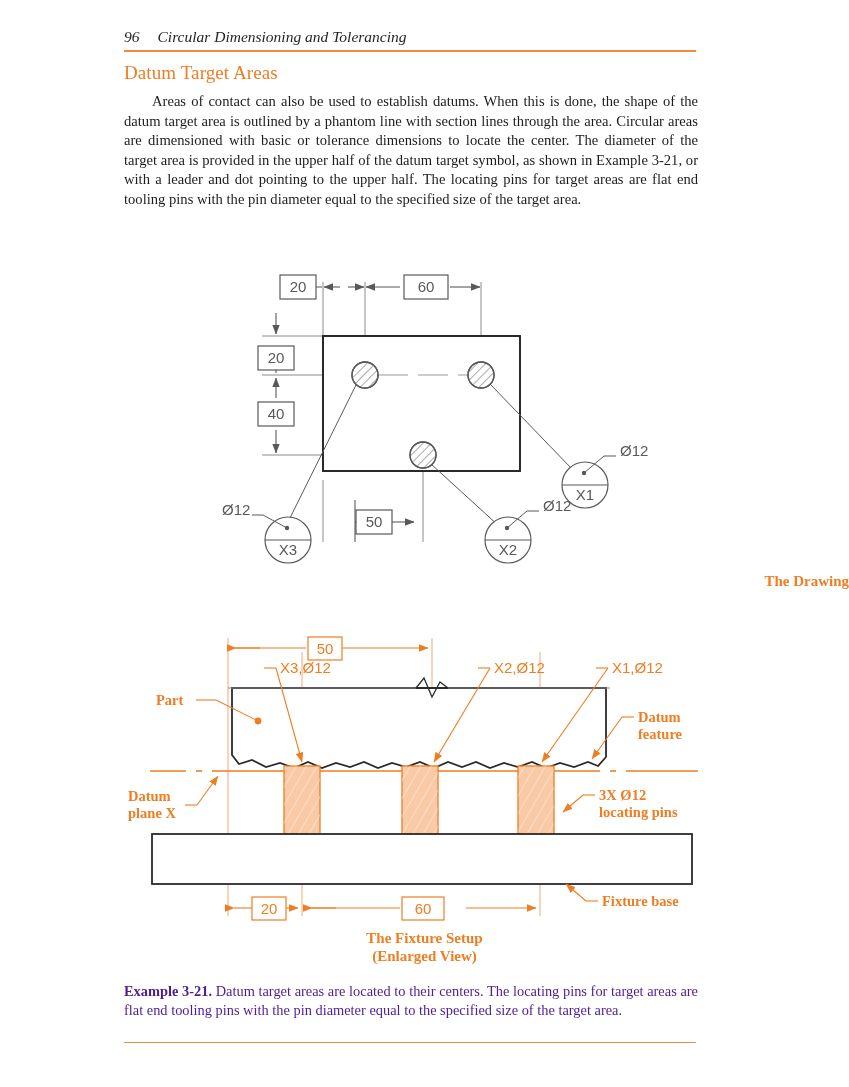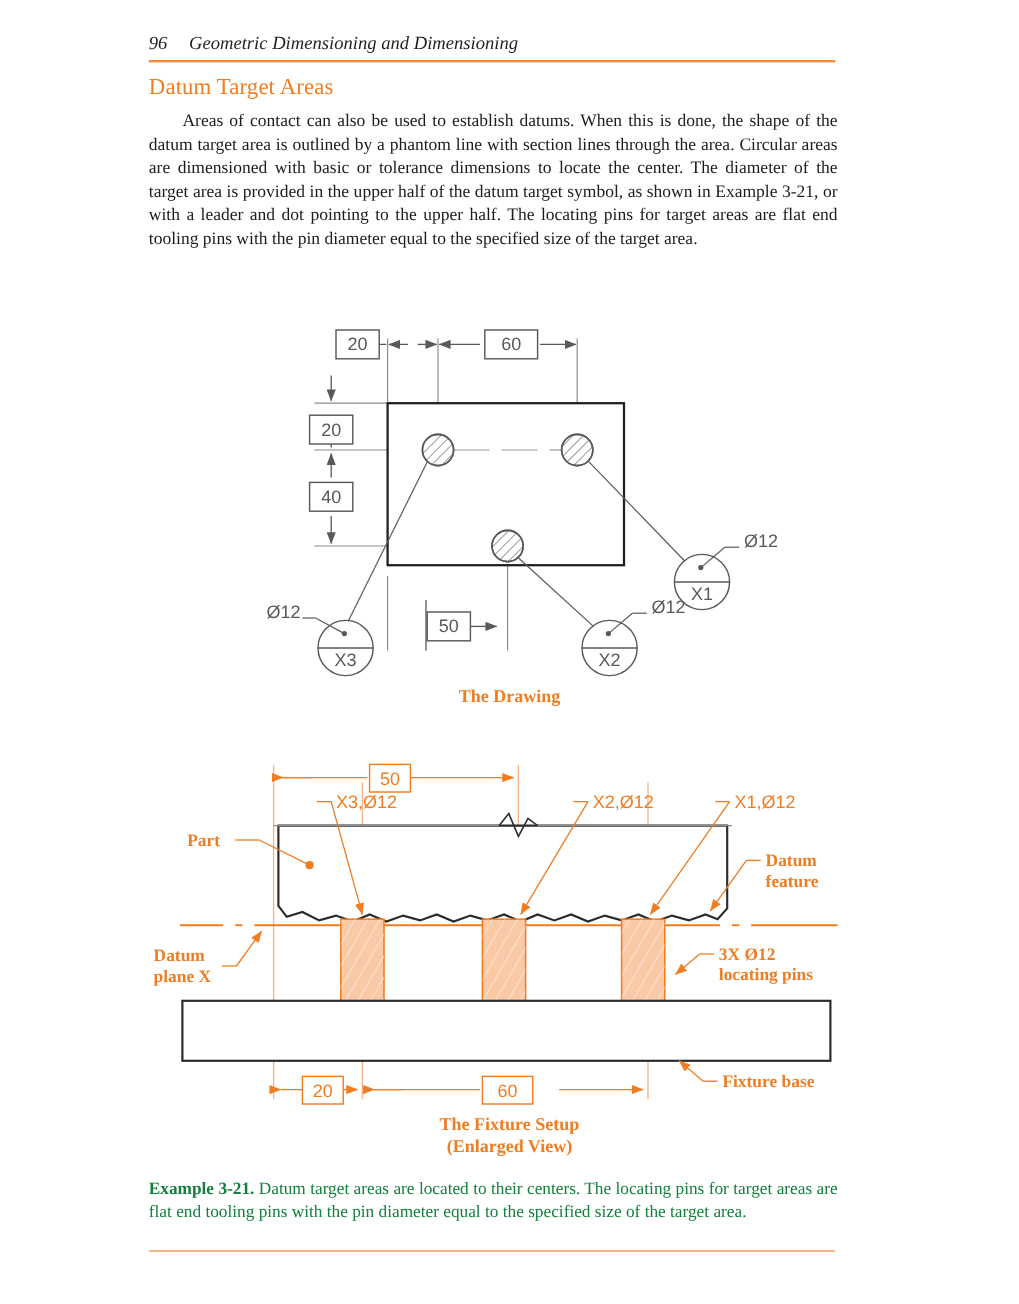--- a/index.html
+++ b/index.html
@@ -71,33 +71,33 @@
   
   .fig-caption {
     position: absolute;
     text-align: center;
     color: #ef7d22;
     font-weight: bold;
     font-size: 15px;
     line-height: 18px;
     white-space: pre-line;
   }
-  #caption-drawing { left: 0; top: 572px; width: 849px; }
+  #caption-drawing { left: 0; top: 572px; width: 849px; text-align: right; }
   #caption-fixture { left: 0; top: 929px; width: 849px; }
 
   
   #example-caption {
     position: absolute;
     left: 124px;
     top: 982px;
     width: 574px;
     font-size: 14.4px;
     line-height: 19px;
     text-align: justify;
-    color: #15803d;
+    color: #4c1d95;
   }
   #example-caption b { font-weight: bold; }
   #foot-rule {
     position: absolute;
     left: 124px;
     top: 1042px;
     width: 572px;
     height: 1.4px;
     background: #f08a3c;
   }
@@ -126,21 +126,21 @@
     font-weight: bold;
     font-size: 14.5px;
   }
 </style>
 </head>
 <body>
 
 <div class="page">
 
   <div id="running-head">
-    <span class="folio">96</span><span>Geometric Dimensioning and Dimensioning</span>
+    <span class="folio">96</span><span>Circular Dimensioning and Tolerancing</span>
   </div>
   <div id="head-rule"></div>
 
   <div id="section-title">Datum Target Areas</div>
 
   <div id="body-copy"><span>Areas of contact can also be used to establish datums. When this is done, the shape of the datum target area is outlined by a phantom line with section lines through the area. Circular areas are dimensioned with basic or tolerance dimensions to locate the center. The diameter of the target area is provided in the upper half of the datum target symbol, as shown in </span><b>Example 3-21,</b><span> or with a leader and dot pointing to the upper half. The locating pins for target areas are flat end tooling pins with the pin diameter equal to the specified size of the target area.</span></div>
 
   <svg class="art" viewBox="0 0 849 1087">
     <defs>
       <marker id="ar" markerWidth="9" markerHeight="7" refX="8.6" refY="3.5" orient="auto">

